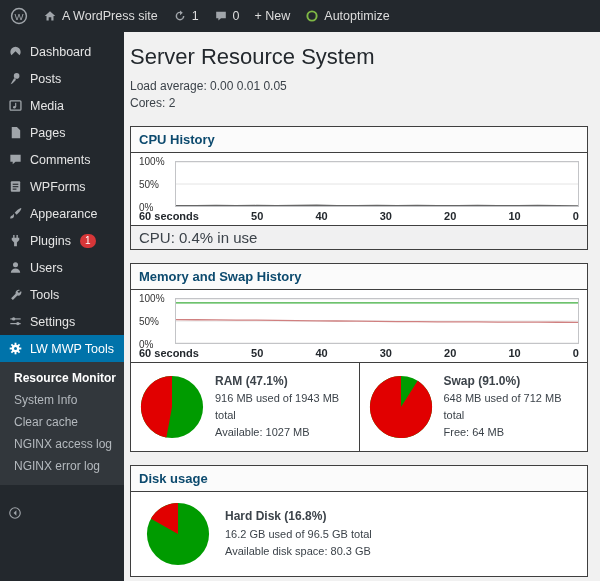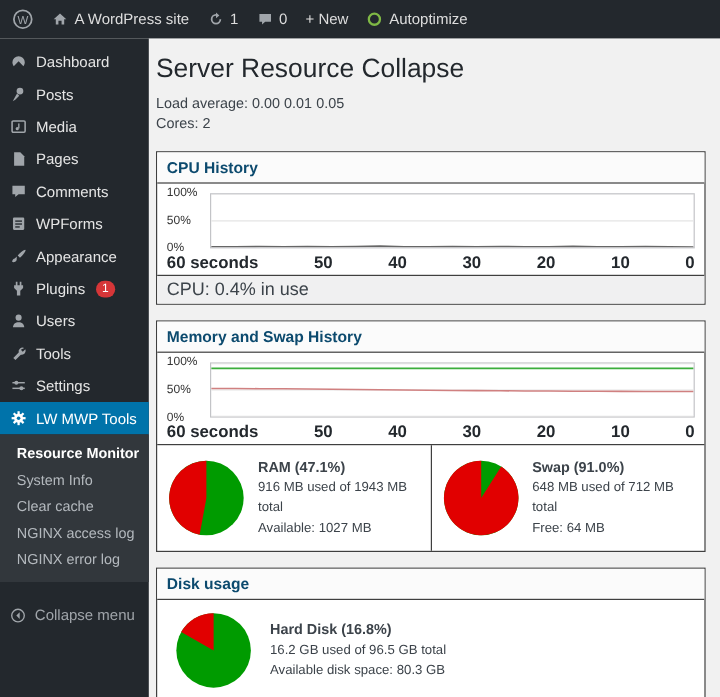--- a/index.html
+++ b/index.html
@@ -32,21 +32,21 @@
   .meta{font-size:12px;line-height:1.45;color:#3c434a;}
   .panel{background:#fff;border:1px solid #3f3f3f;margin-top:13px;}
   .panel-header{font-size:13px;font-weight:bold;color:#0c4a6e;padding:5px 8px;
     border-bottom:1px solid #3f3f3f;background:#fbfbfb;}
   .chart-wrap{padding:8px 8px 3px;}
   .chart-row{display:flex;}
   .y-axis{width:36px;position:relative;font-size:10px;color:#333;}
   .y-axis span{position:absolute;left:0;transform:translateY(-50%);}
   .plot{flex:1;height:46px;border:1px solid #c3c4c7;background:#fff;}
   .plot svg{width:100%;height:100%;display:block;}
-  .x-axis{display:flex;justify-content:space-between;font-size:14px;font-weight:bold;color:#23282d;padding-top:3px;}
+  .x-axis{display:flex;justify-content:space-between;font-size:11px;font-weight:bold;color:#23282d;padding-top:3px;}
   .cpu-note{border-top:1px solid #3f3f3f;background:#f0f0f1;font-size:15px;padding:3px 8px;color:#3c434a;}
   .pies{display:flex;border-top:1px solid #3f3f3f;}
   .pie-cell{flex:1;display:flex;align-items:center;gap:10px;padding:9px 8px;min-width:0;}
   .pie-cell + .pie-cell{border-left:1px solid #3f3f3f;}
   .pie{width:66px;height:66px;flex:0 0 66px;}
   .pie svg{width:100%;height:100%;display:block;}
   .pie-text{font-size:11px;line-height:1.55;}
   .pie-title{font-weight:bold;font-size:12px;}
   .disk-body{display:flex;align-items:center;gap:14px;padding:9px 14px;}
 </style>
@@ -237,27 +237,26 @@
     <div class="submenu-item">NGINX error log</div>
   </div>
 
   <div class="collapse">
     <span class="icon">
       <svg width="14" height="14" viewBox="0 0 16 16">
           <circle cx="8" cy="8" r="6" fill="none" stroke="#a0a5aa" stroke-width="1.3"></circle>
           <path d="M9.6 4.8 6.4 8l3.2 3.2z"></path>
         </svg>
     </span>
-    <span>Collapse menu</span>
   </div>
 </div>
 
 <div class="main">
 
-  <h1>Server Resource Collapse</h1>
+  <h1>Server Resource System</h1>
   <div class="meta">Load average: 0.00 0.01 0.05</div>
   <div class="meta">Cores: 2</div>
 
   <div class="panel">
     <div class="panel-header">CPU History</div>
     <div class="chart-wrap">
       <div class="chart-row">
         <div class="y-axis">
             <span style="top:0%">100%</span>
             <span style="top:50%">50%</span>

